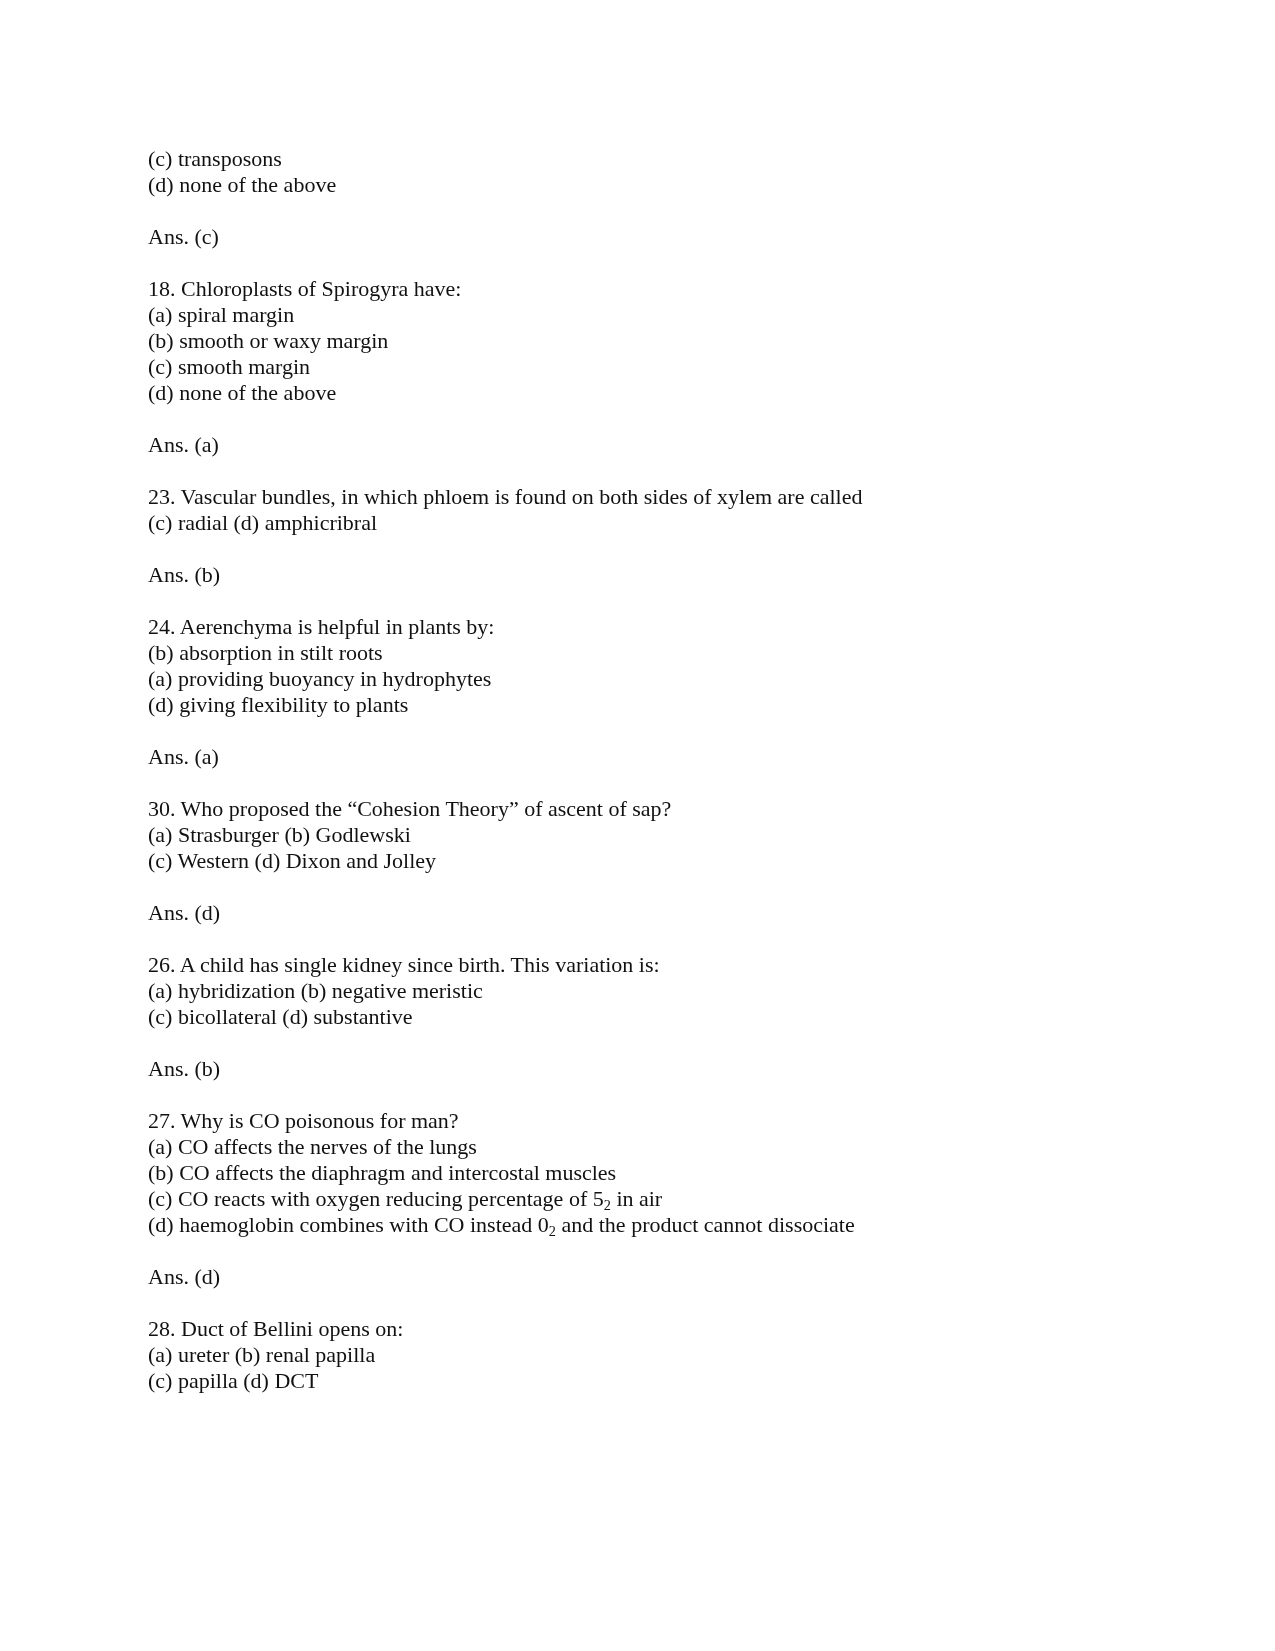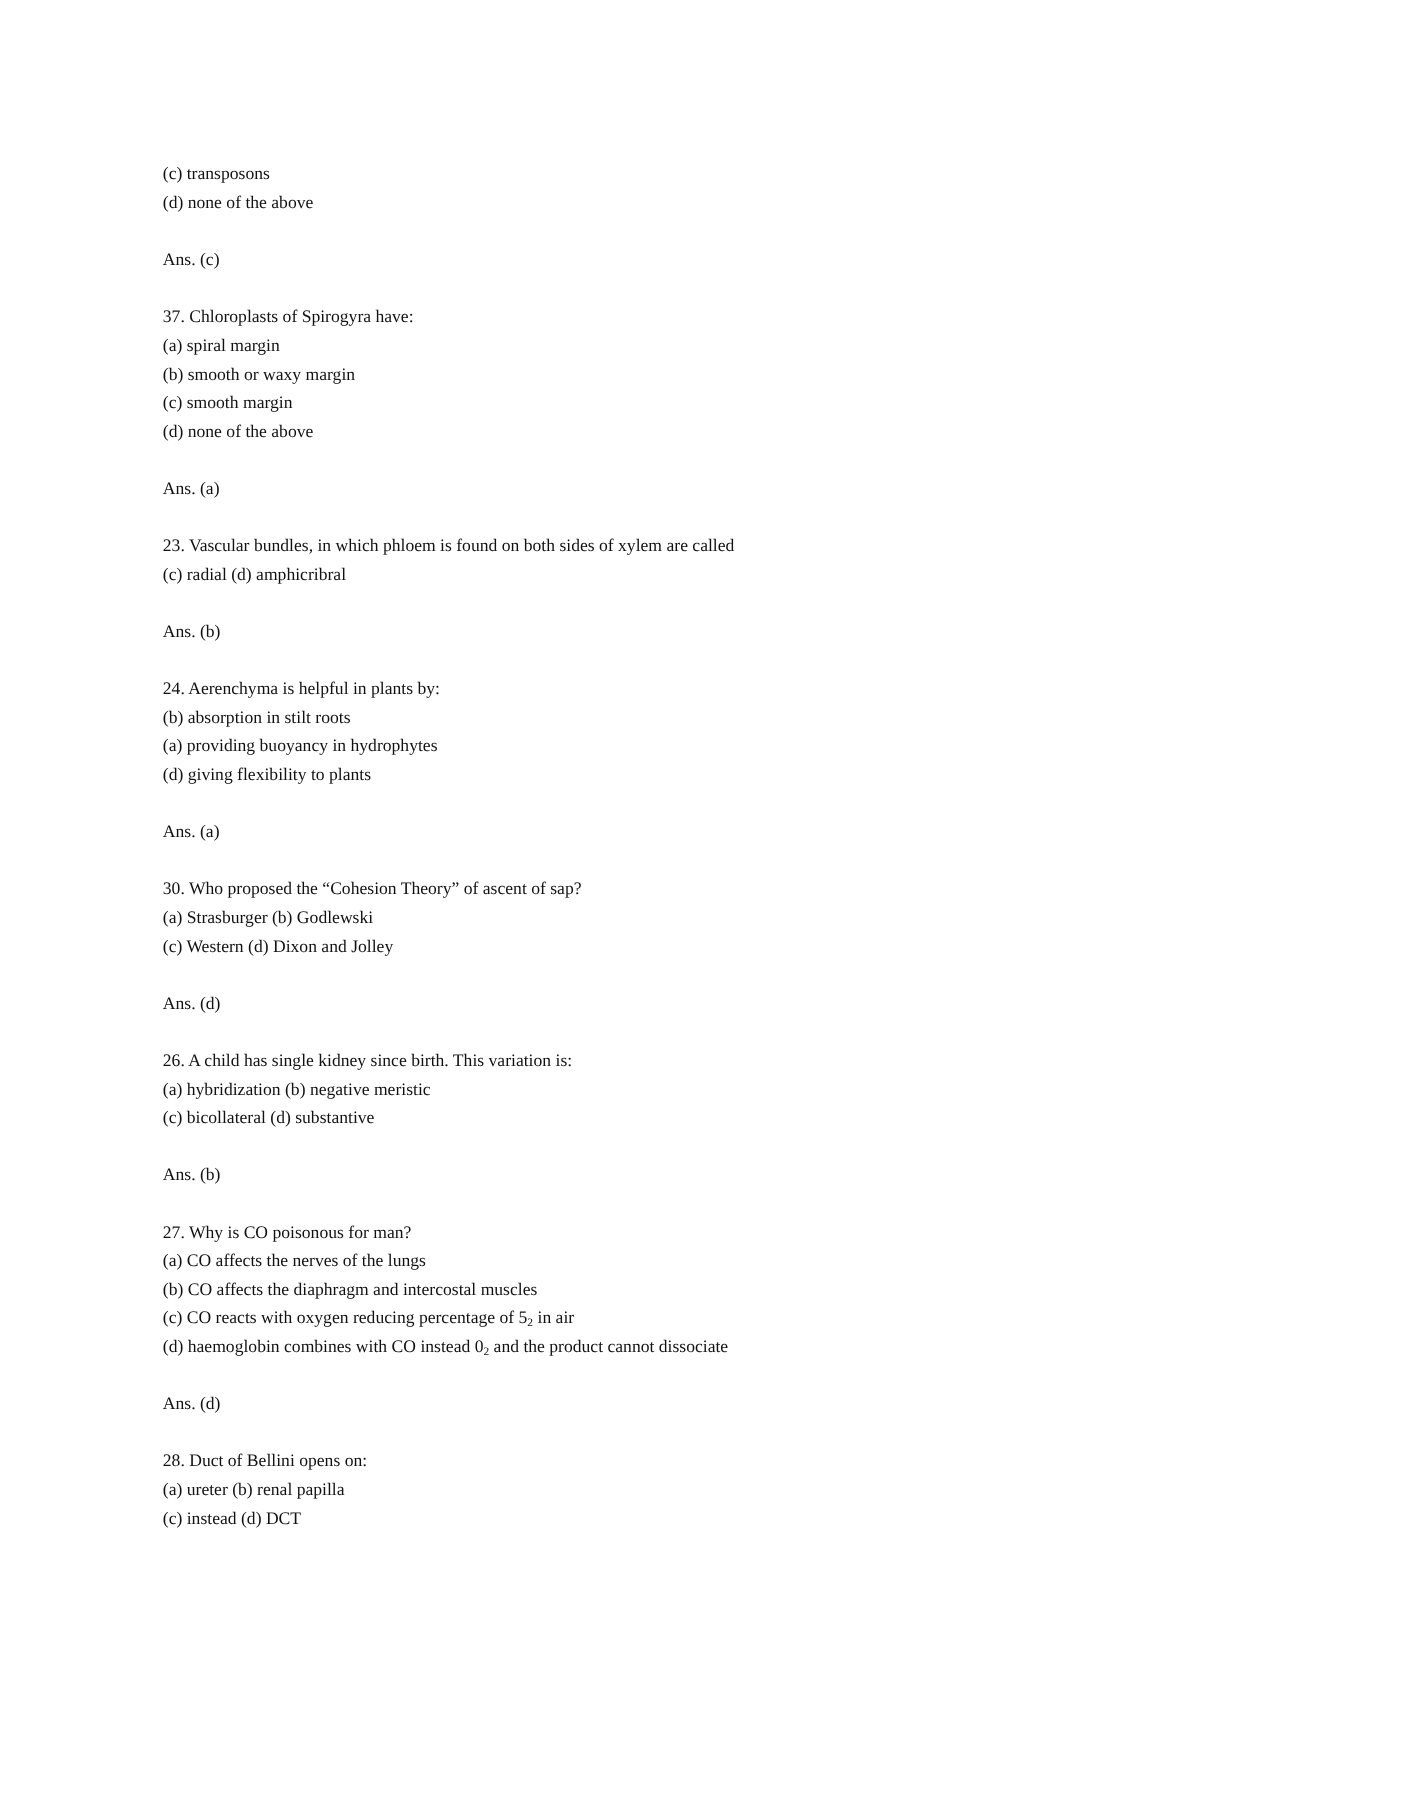--- a/index.html
+++ b/index.html
@@ -1,35 +1,35 @@
 <!DOCTYPE html>
 <html><head>
 <meta charset="utf-8">
 <style>
   html, body { margin:0; padding:0; background:#ffffff; }
   body { width:1275px; height:1651px; position:relative; overflow:hidden;
          font-family:"Liberation Serif", "DejaVu Serif", serif; color:#111; }
   .page { position:absolute; left:148px; top:146px; width:1000px; }
-  .line { font-size:16px; line-height:26px; height:26px; white-space:nowrap; }
+  .line { font-size:22px; line-height:26px; height:26px; white-space:nowrap; }
   .gap { height:26px; }
   .bold { font-weight:normal; }
   sub { font-size:0.65em; vertical-align:-0.25em; line-height:0; }
 </style>
 </head>
 <body>
 
 <div class="page">
 
   <div class="line">(c) transposons</div>
   <div class="line">(d) none of the above</div>
   <div class="gap"></div>
   <div class="line bold">Ans. (c)</div>
   <div class="gap"></div>
 
-  <div class="line bold">37. Chloroplasts of Spirogyra have:</div>
+  <div class="line bold">18. Chloroplasts of Spirogyra have:</div>
   <div class="line">(a) spiral margin</div>
   <div class="line">(b) smooth or waxy margin</div>
   <div class="line">(c) smooth margin</div>
   <div class="line">(d) none of the above</div>
   <div class="gap"></div>
   <div class="line bold">Ans. (a)</div>
   <div class="gap"></div>
 
   <div class="line bold">23. Vascular bundles, in which phloem is found on both sides of xylem are called</div>
   <div class="line">(c) radial (d) amphicribral</div>
@@ -63,15 +63,15 @@
   <div class="line">(a) CO affects the nerves of the lungs</div>
   <div class="line">(b) CO affects the diaphragm and intercostal muscles</div>
   <div class="line"><span>(c) CO reacts with oxygen reducing percentage of 5</span><sub>2</sub><span> in air</span></div>
   <div class="line"><span>(d) haemoglobin combines with CO instead 0</span><sub>2</sub><span> and the product cannot dissociate</span></div>
   <div class="gap"></div>
   <div class="line bold">Ans. (d)</div>
   <div class="gap"></div>
 
   <div class="line bold">28. Duct of Bellini opens on:</div>
   <div class="line">(a) ureter (b) renal papilla</div>
-  <div class="line">(c) instead (d) DCT</div>
+  <div class="line">(c) papilla (d) DCT</div>
 
 </div>
 
 </body></html>

